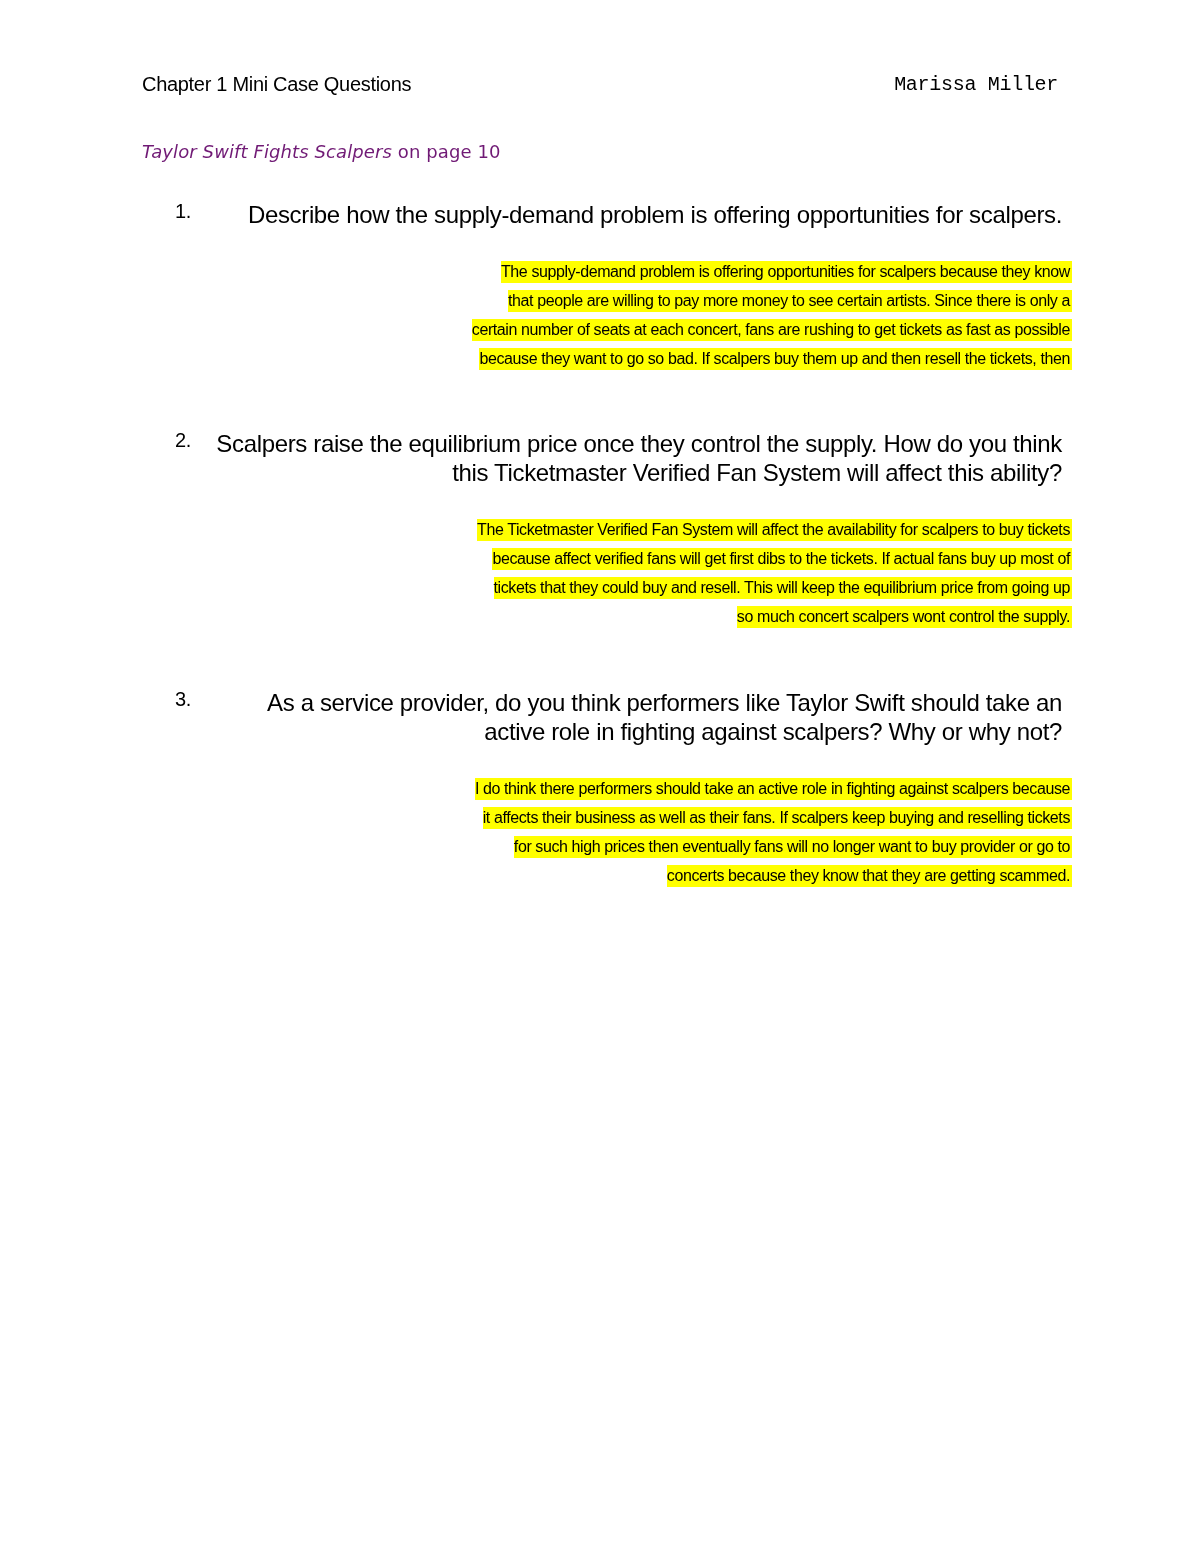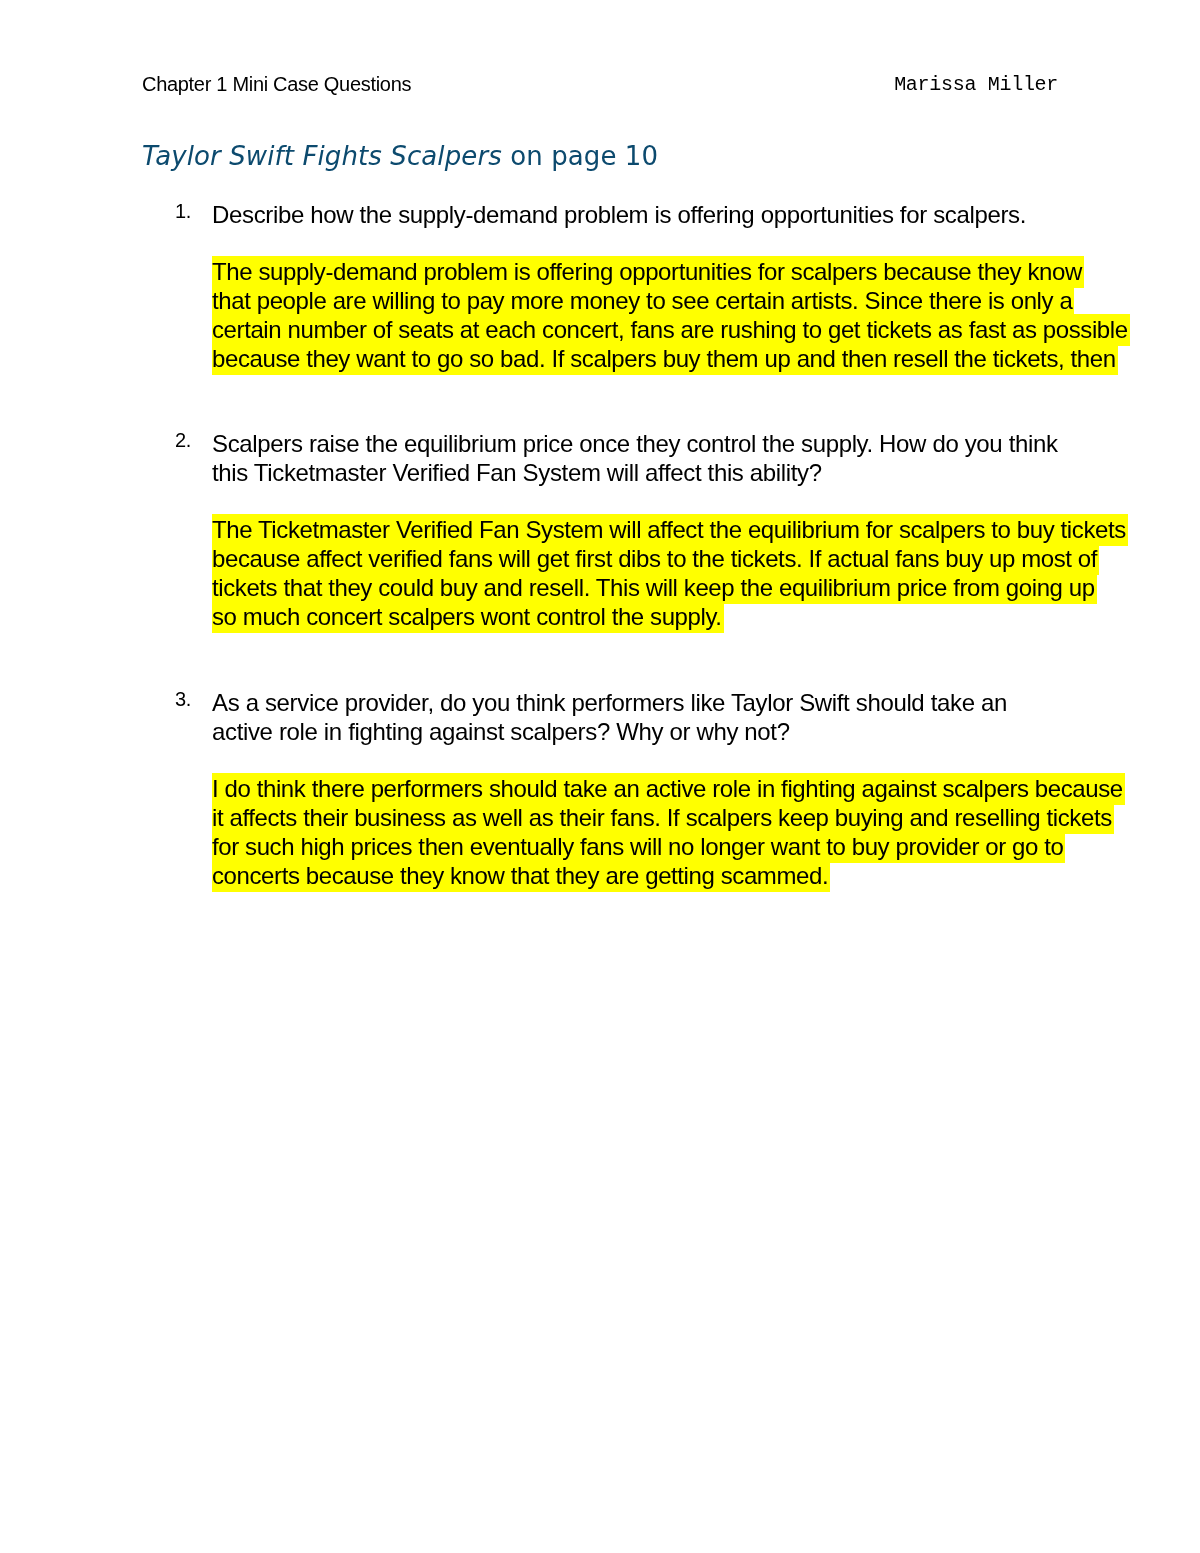--- a/index.html
+++ b/index.html
@@ -14,40 +14,41 @@
       overflow: hidden;
       font-family: "Liberation Sans", "DejaVu Sans", sans-serif;
       color: #000000;
     }
     .page {
       position: absolute;
       left: 0; top: 0;
       width: 1200px;
       height: 1088px;
       background: #ffffff;
+      text-align: right;
     }
     .header {
       position: absolute;
       left: 142px;
       right: 142px;
       top: 73px;
       height: 26px;
       font-size: 20px;
       letter-spacing: -0.3px;
     }
     .header-left { position: absolute; left: 0; top: 0; }
     .header-right { position: absolute; right: 0; top: 0; font-family: Liberation Mono, monospace; }
 
     .title {
       position: absolute;
       left: 142px;
       top: 141px;
       font-family: "DejaVu Sans", sans-serif;
-      font-size: 26px;
-      color: #0c4a6e;
+      font-size: 18px;
+      color: #701a75;
       letter-spacing: 0.1px;
     }
     .title .ital { font-style: italic; }
 
     .question {
       position: absolute;
       left: 142px;
       width: 920px;
     }
     .q-num {
@@ -63,21 +64,21 @@
       top: 0;
       width: 850px;
       font-size: 24px;
       line-height: 29px;
       letter-spacing: -0.35px;
     }
     .answer {
       position: absolute;
       left: 70px;
       width: 860px;
-      font-size: 24px;
+      font-size: 16px;
       line-height: 29px;
       letter-spacing: -0.4px;
     }
     .answer .line {
       display: block;
       white-space: nowrap;
       height: 29px;
     }
     .answer .line span {
       background: #ffff00;
@@ -106,21 +107,21 @@
       <span class="line"><span>that people are willing to pay more money to see certain artists. Since there is only a</span></span>
       <span class="line"><span>certain number of seats at each concert, fans are rushing to get tickets as fast as possible</span></span>
       <span class="line"><span>because they want to go so bad. If scalpers buy them up and then resell the tickets, then</span></span>
     </div>
   </div>
 
   <div class="question" style="top:429px;">
     <span class="q-num">2.</span>
     <div class="q-text">Scalpers raise the equilibrium price once they control the supply. How do you think this Ticketmaster Verified Fan System will affect this ability?</div>
     <div class="answer" style="top:86px;">
-      <span class="line"><span>The Ticketmaster Verified Fan System will affect the equilibrium for scalpers to buy tickets</span></span>
+      <span class="line"><span>The Ticketmaster Verified Fan System will affect the availability for scalpers to buy tickets</span></span>
       <span class="line"><span>because affect verified fans will get first dibs to the tickets. If actual fans buy up most of</span></span>
       <span class="line"><span>tickets that they could buy and resell. This will keep the equilibrium price from going up</span></span>
       <span class="line"><span>so much concert scalpers wont control the supply.</span></span>
     </div>
   </div>
 
   <div class="question" style="top:688px;">
     <span class="q-num">3.</span>
     <div class="q-text">As a service provider, do you think performers like Taylor Swift should take an active role in fighting against scalpers? Why or why not?</div>
     <div class="answer" style="top:86px;">

